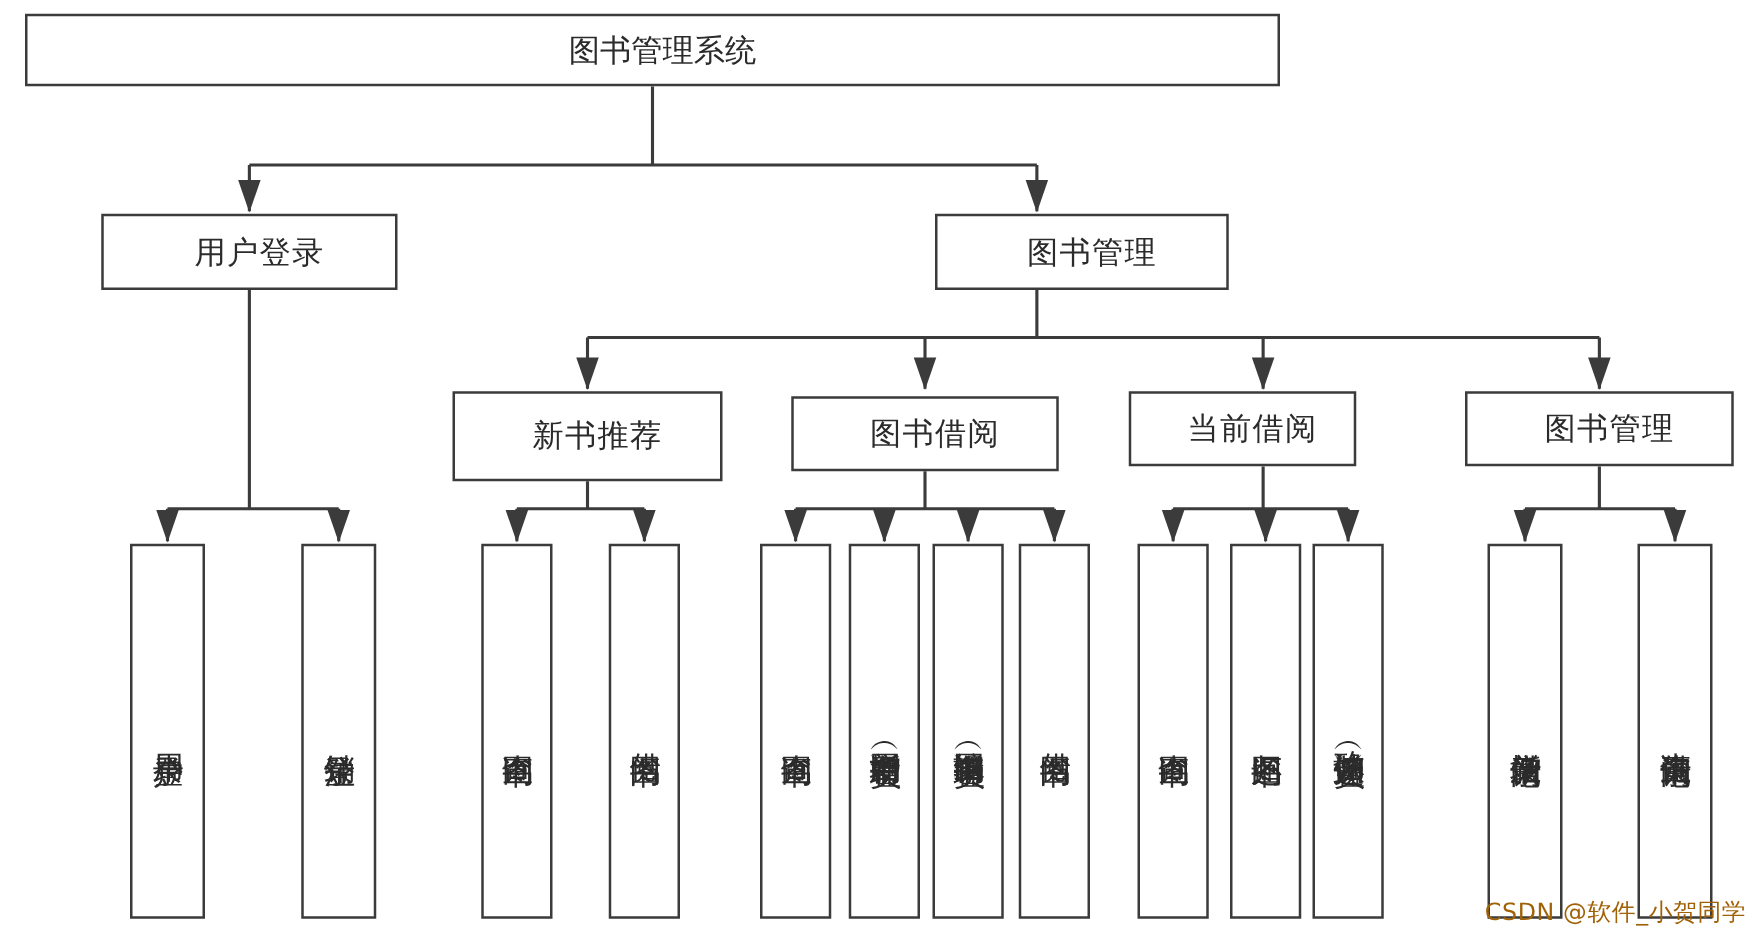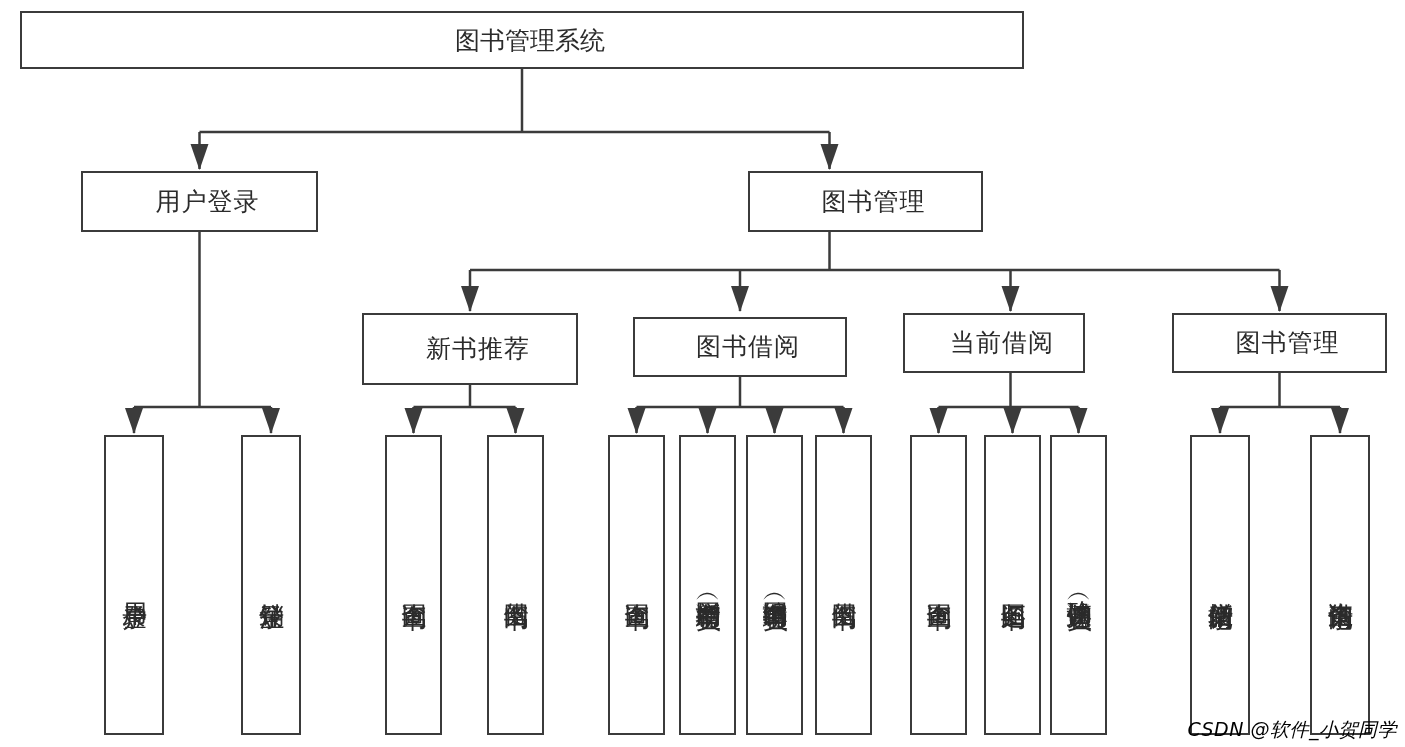--- a/index.html
+++ b/index.html
@@ -69,25 +69,24 @@
     fill: none;
   }
   .arrow-head {
     fill: #3b3b3b;
   }
   .watermark {
     position: absolute;
     right: 8px;
     bottom: 4px;
     font-size: 19px;
-    color: #000000;
+    color: #a16207;
     letter-spacing: 0.5px;
     white-space: nowrap;
     font-family: "DejaVu Sans", "Liberation Sans", sans-serif;
-    font-style: italic;
   }
 </style>
 </head>
 <body>
 
 <div id="canvas">
 
   <svg class="edges" viewBox="0 0 1405 747" xmlns="http://www.w3.org/2000/svg">
     <defs></defs>
     <g id="edge-group">

